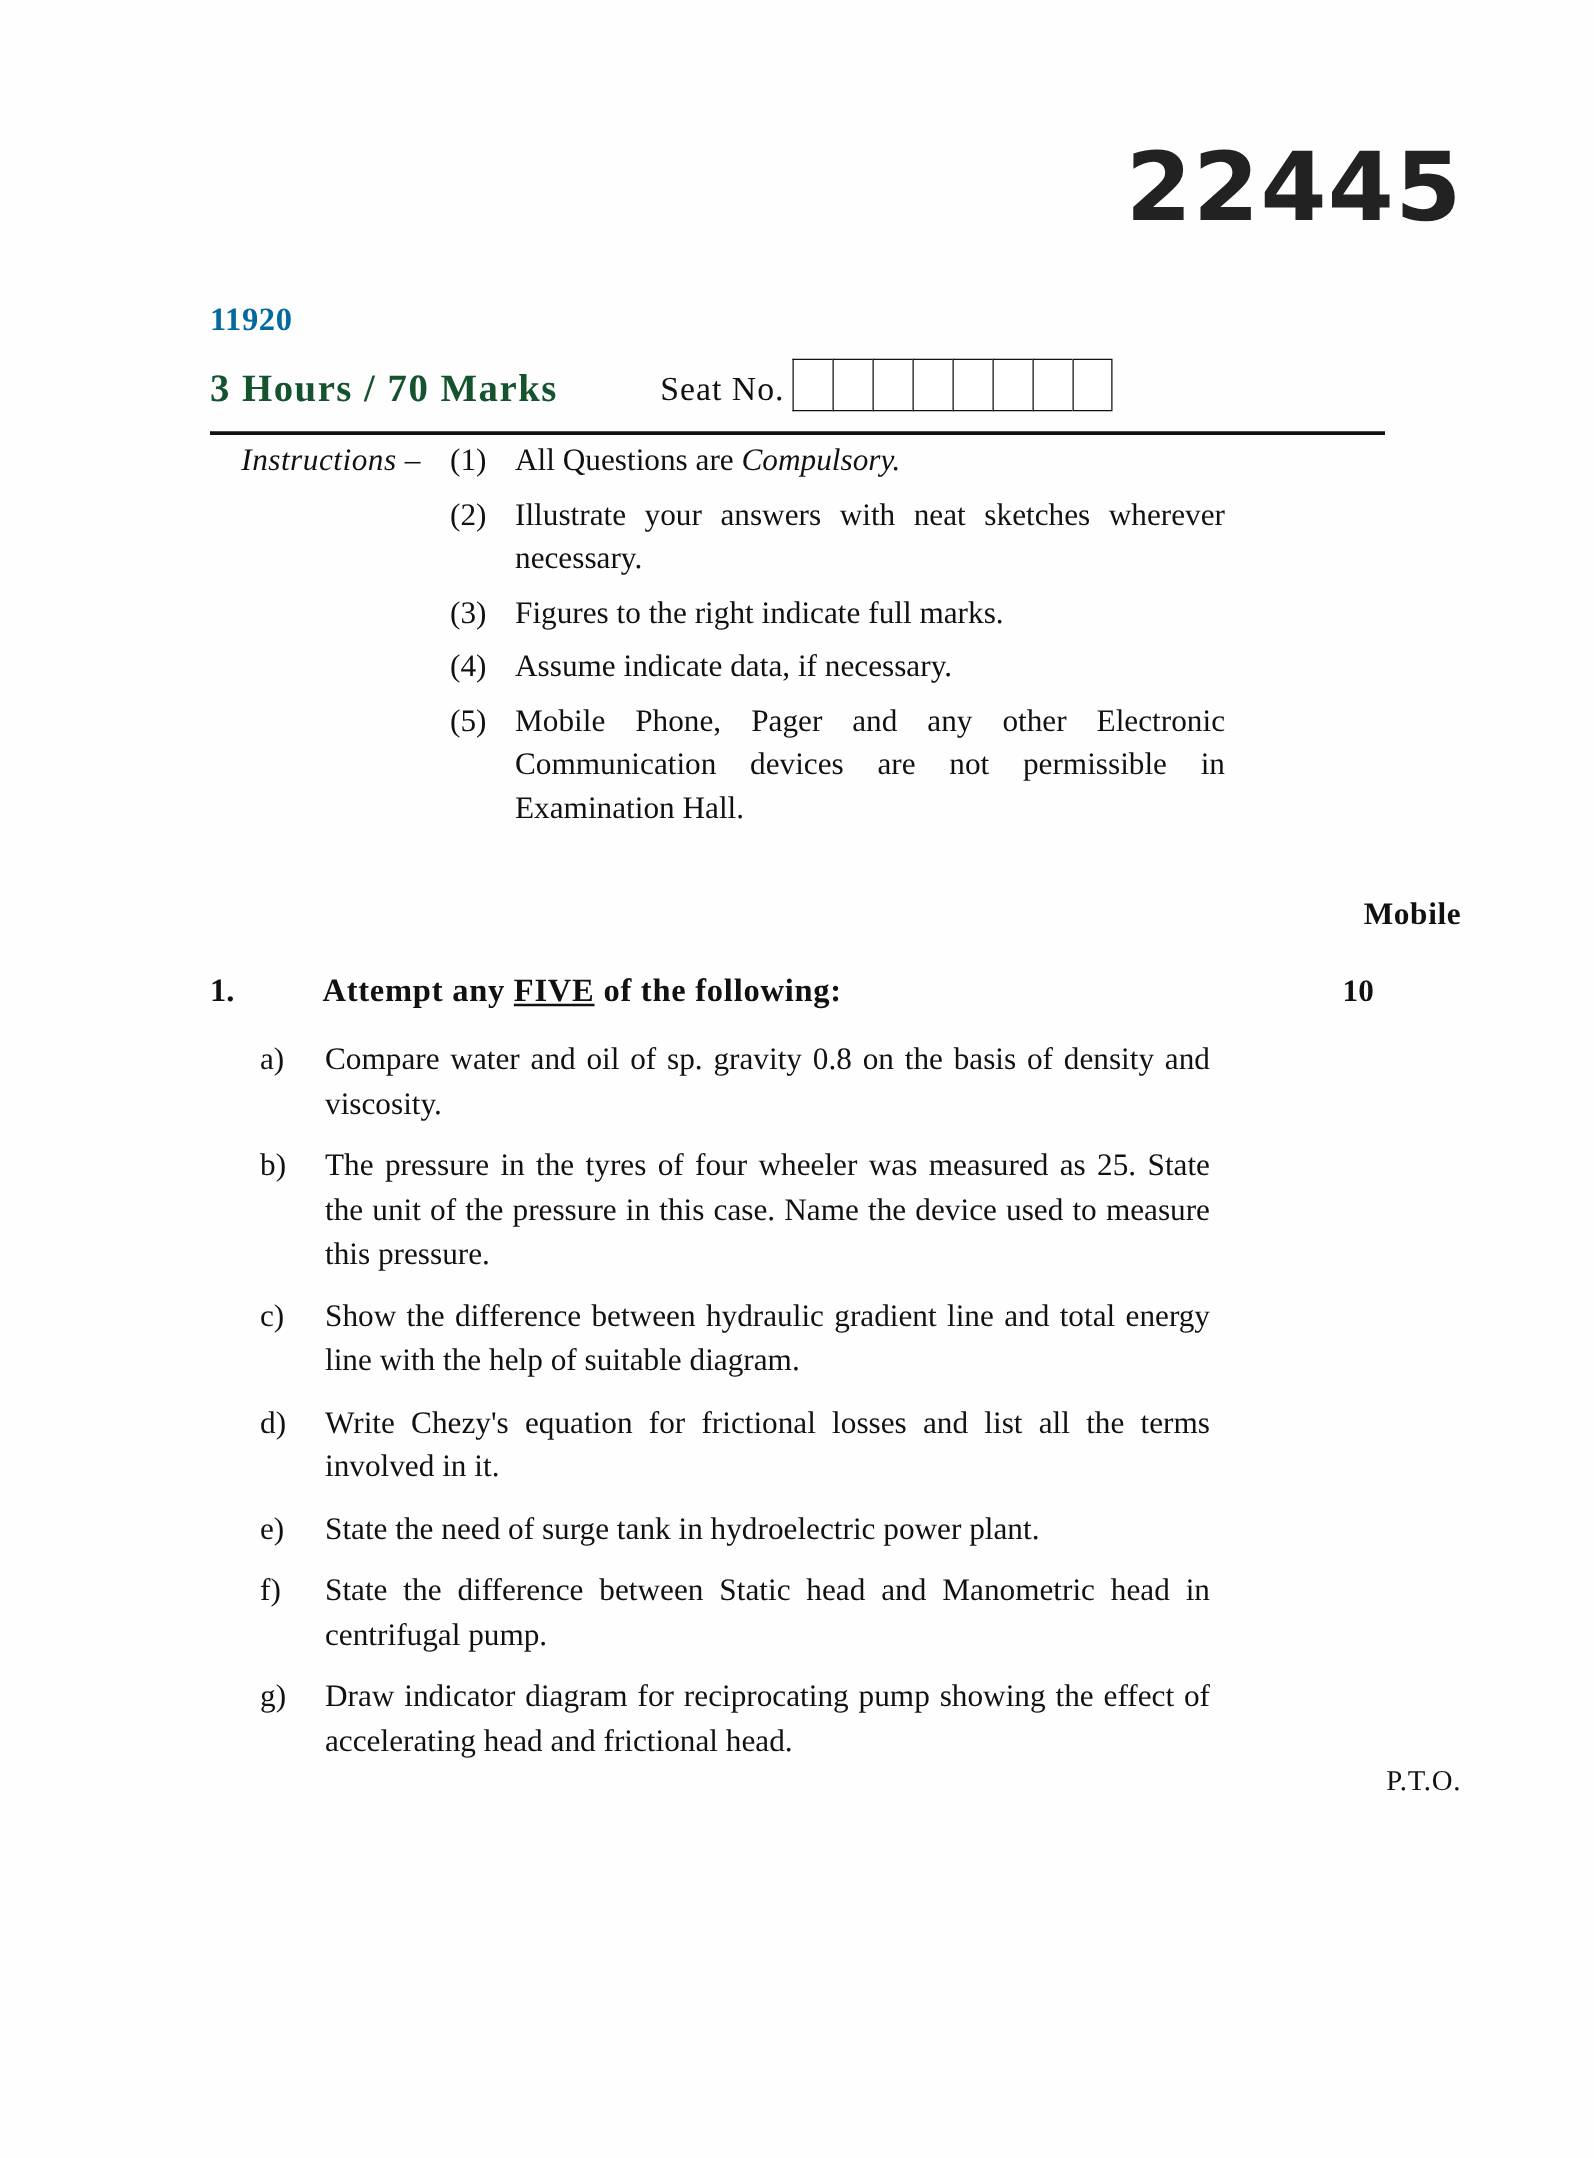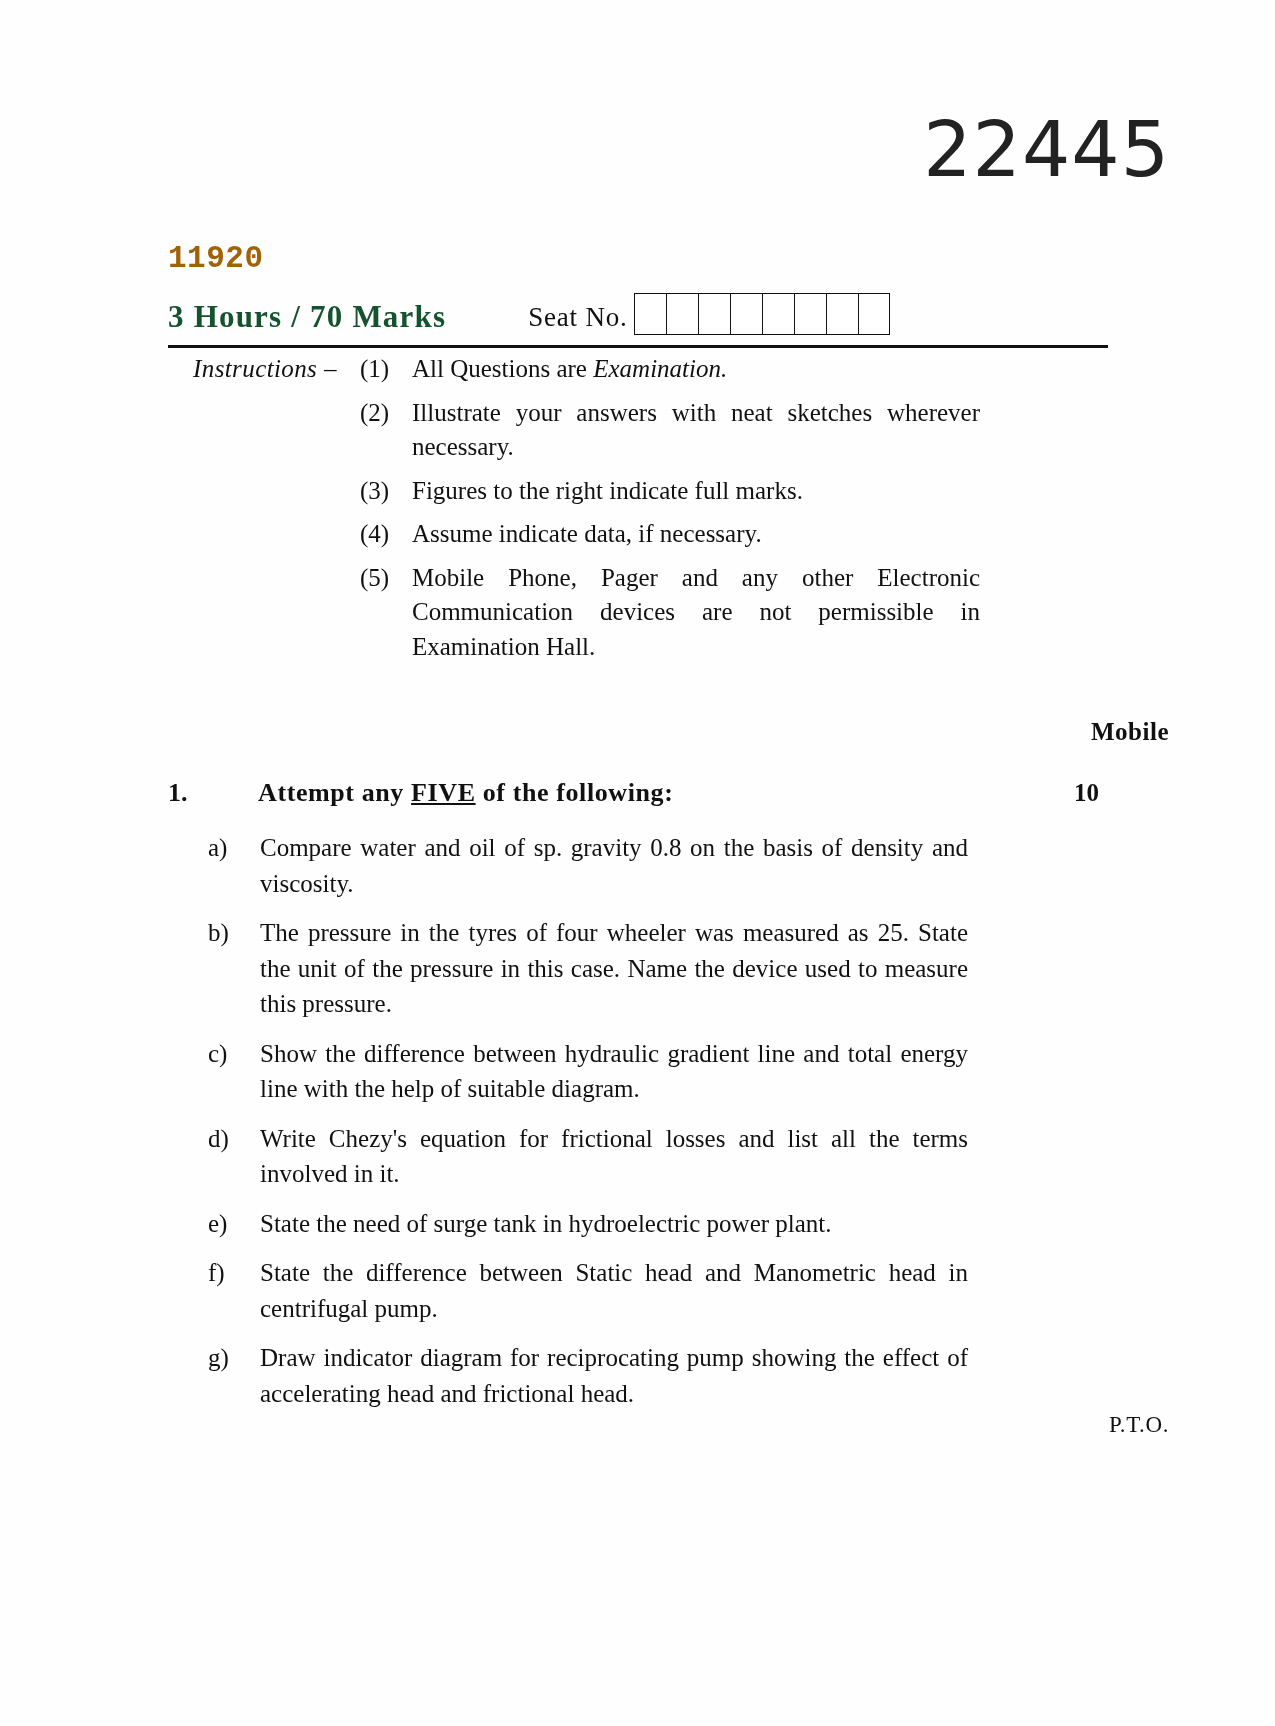--- a/index.html
+++ b/index.html
@@ -22,39 +22,39 @@
     background: #fefefe;
   }
 
   
   .paper-code {
     position: absolute;
     top: 112px;
     right: 105px;
     font-family: "DejaVu Sans", sans-serif;
     font-size: 76px;
-    font-weight: 400;
+    font-weight: 700;
     letter-spacing: 1px;
     color: #222222;
     line-height: 1;
   }
 
   
   .header {
     position: absolute;
     top: 240px;
     left: 168px;
     width: 940px;
   }
   .subject-code {
-    font-family: Liberation Mono, monospace;
-    font-weight: bold;
-    font-size: 31px;
+    font-family: Liberation Serif, serif;
+    font-weight: bold;
+    font-size: 26px;
     letter-spacing: 0.5px;
-    color: #a16207;
+    color: #0369a1;
     line-height: 1.25;
   }
   .duration-row {
     display: flex;
     align-items: flex-end;
     margin-top: 10px;
     height: 46px;
   }
   .duration {
     font-family: "Liberation Serif", serif;
@@ -237,21 +237,21 @@
     </div>
   </div>
 
   <div class="rule"></div>
 
   <div class="instructions">
     <div class="instr-head">Instructions  –</div>
     <div class="instr-list" id="instr-list">
         <div class="instr-item">
           <div class="instr-num">(1)</div>
-          <div class="instr-text"><span>All  Questions  are  </span><span class="ital">Examination.</span></div>
+          <div class="instr-text"><span>All  Questions  are  </span><span class="ital">Compulsory.</span></div>
         </div>
         <div class="instr-item">
           <div class="instr-num">(2)</div>
           <div class="instr-text"><span>Illustrate  your  answers  with  neat  sketches  wherever  necessary.</span></div>
         </div>
         <div class="instr-item">
           <div class="instr-num">(3)</div>
           <div class="instr-text"><span>Figures  to  the  right  indicate  full  marks.</span></div>
         </div>
         <div class="instr-item">

